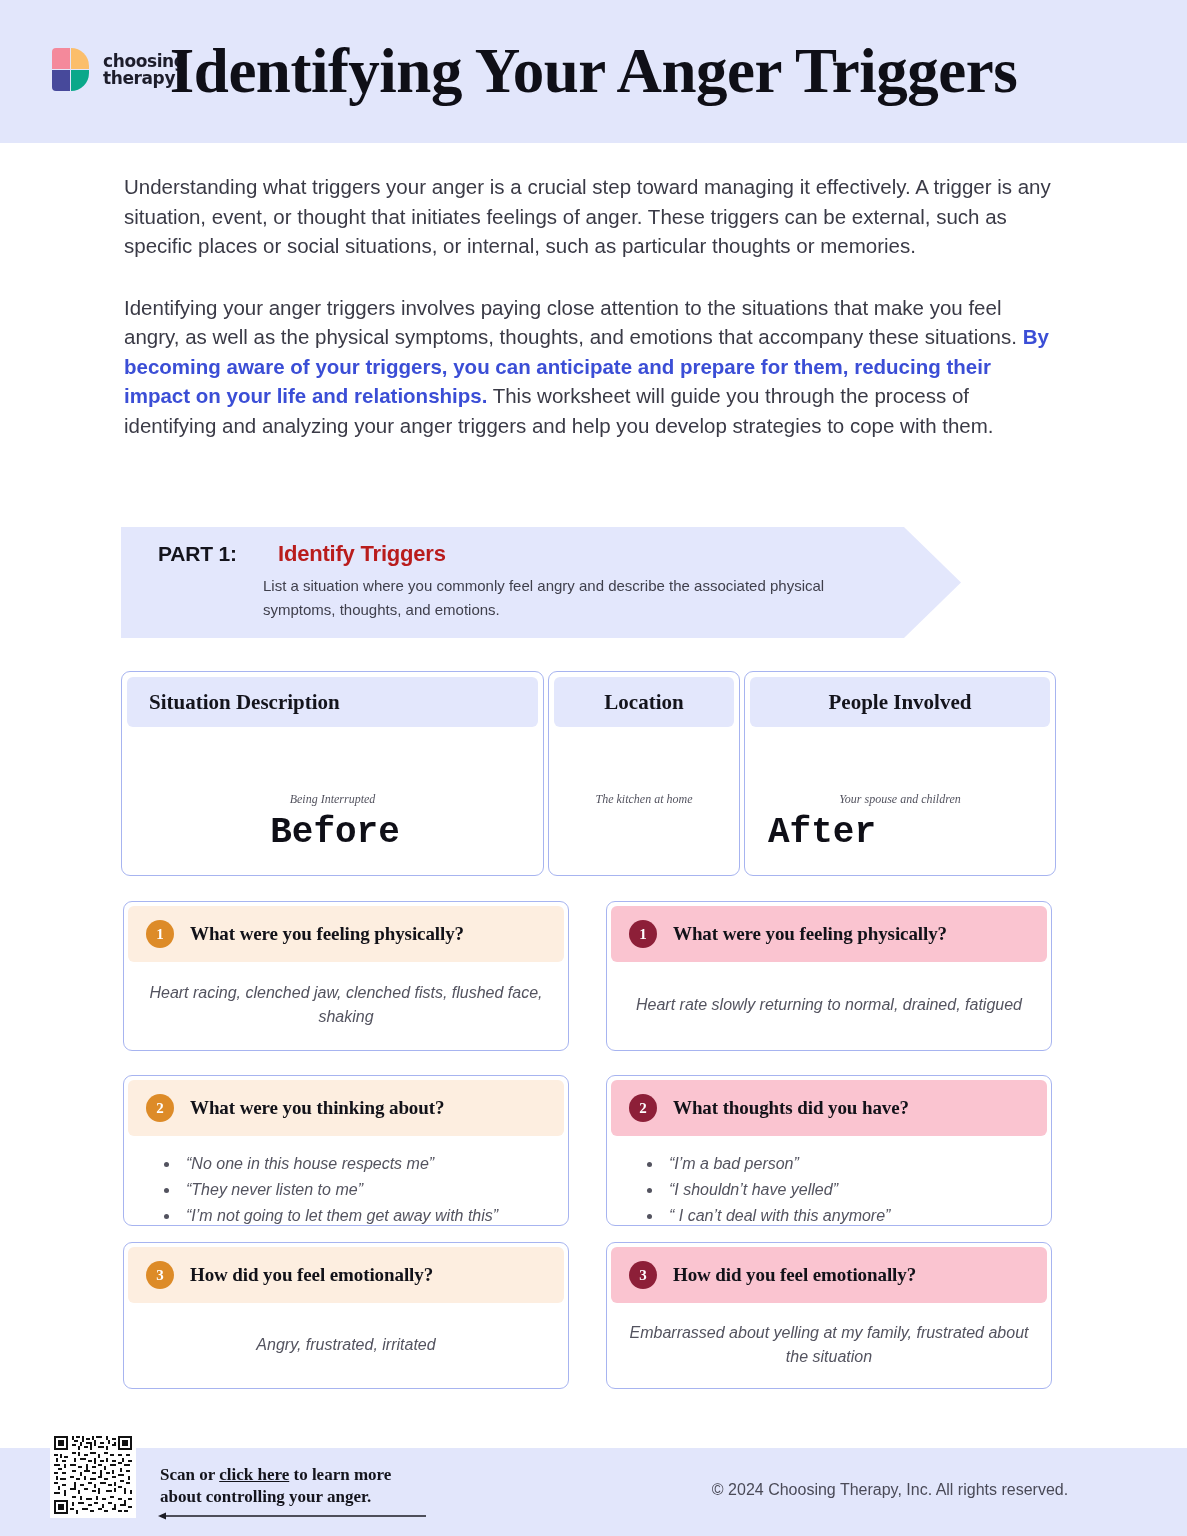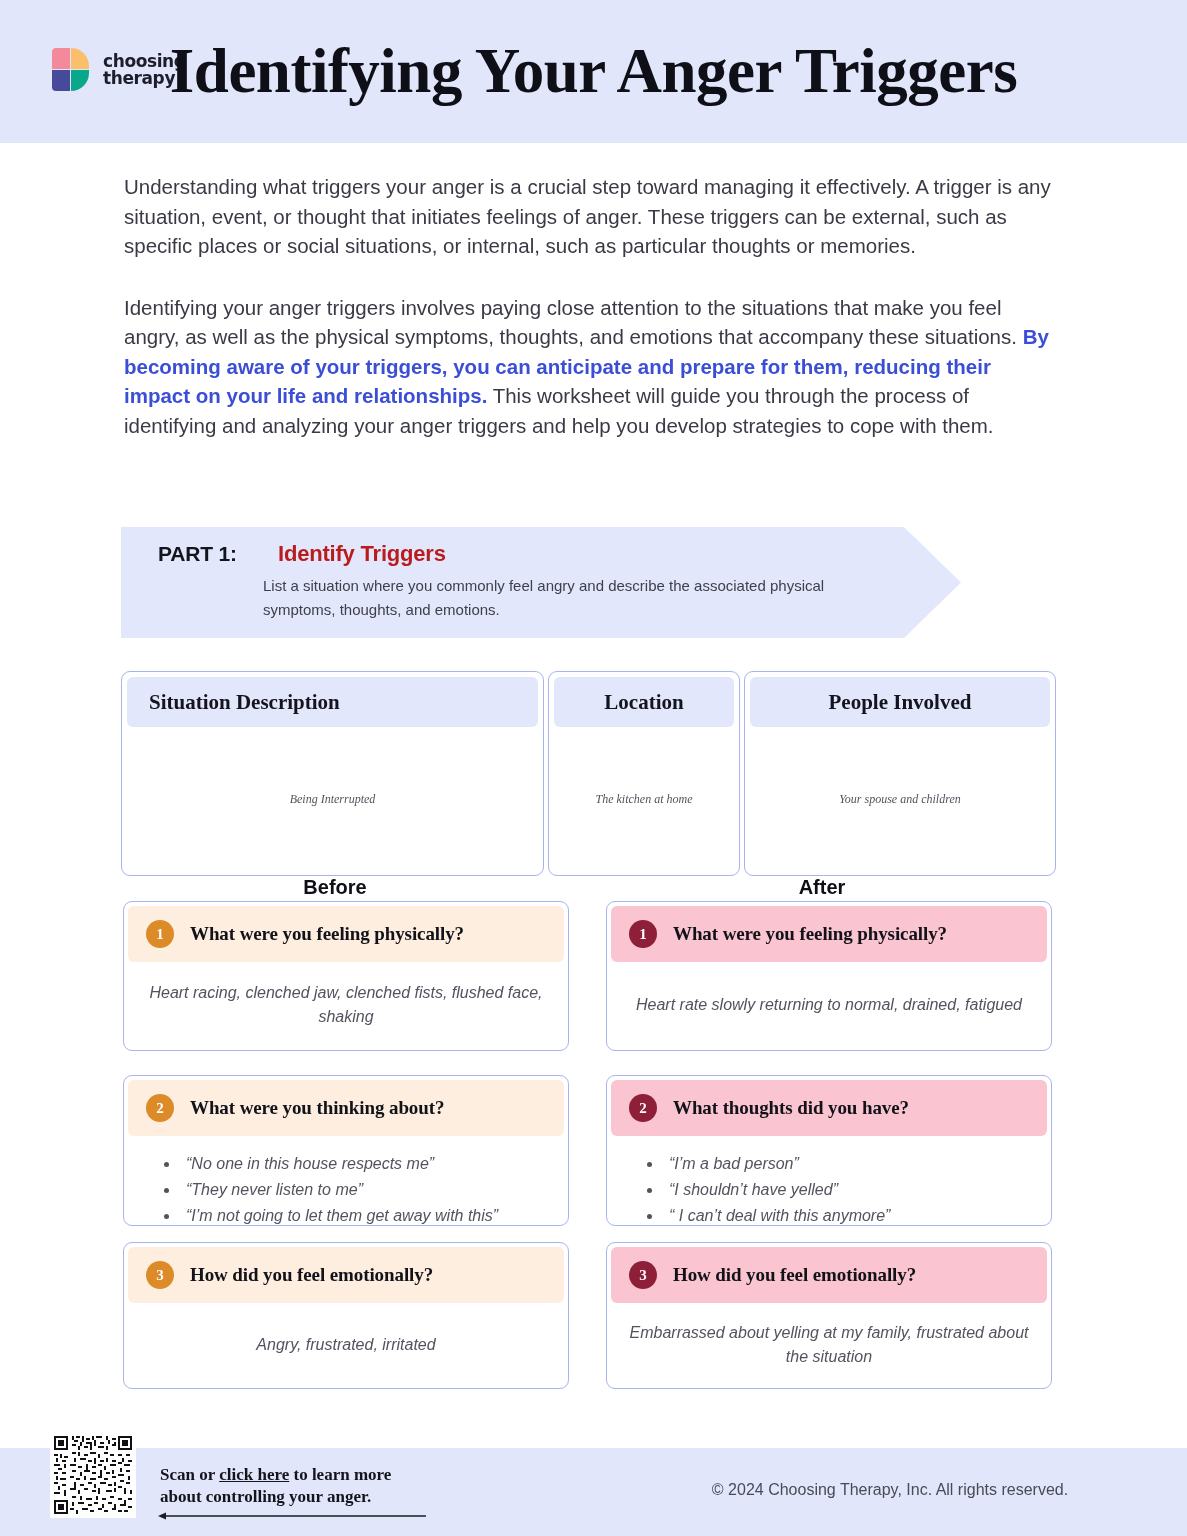--- a/index.html
+++ b/index.html
@@ -177,23 +177,23 @@
     font-style: italic;
     line-height: 24px;
     color: #53535f;
     padding: 0 12px;
     font-family: Liberation Serif, serif;
   }
 
   
   .col-heading {
     position: absolute;
-    top: 876px;
-    font-family: Liberation Sans, sans-serif;
-    font-size: 20px;
+    top: 812px;
+    font-family: Liberation Mono, monospace;
+    font-size: 36px;
     font-weight: 700;
     color: #0f0f17;
     text-align: center;
     width: 450px;
   }
   .col-heading.left  { left: 110px; }
   .col-heading.right { left: 597px; }
 
   
   .qa-col { position: absolute; width: 446px; }

